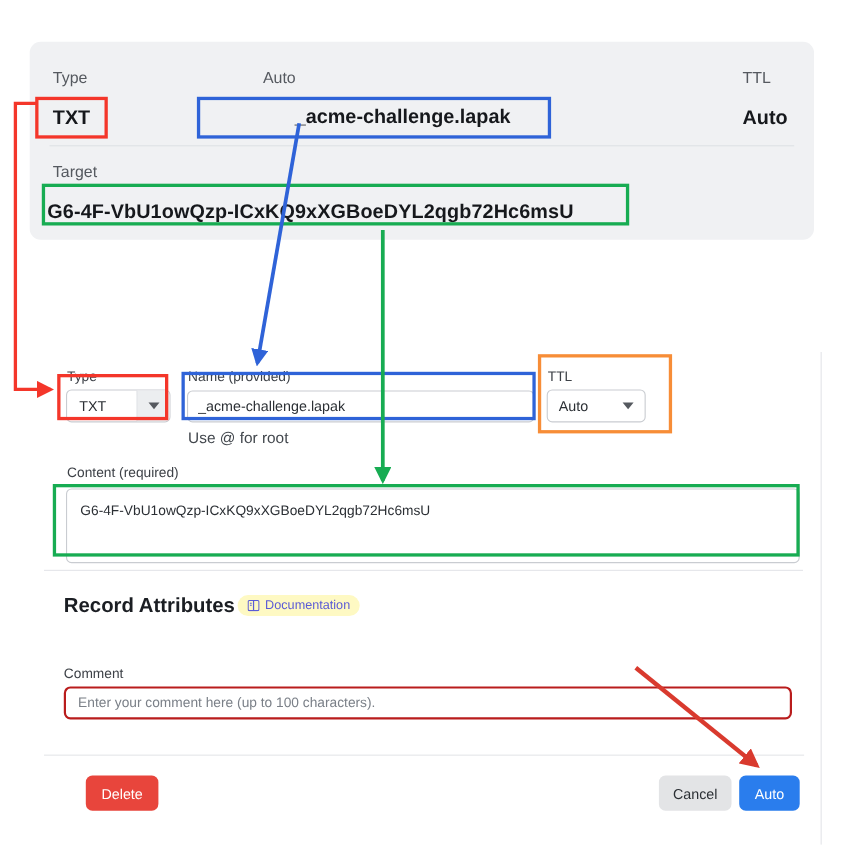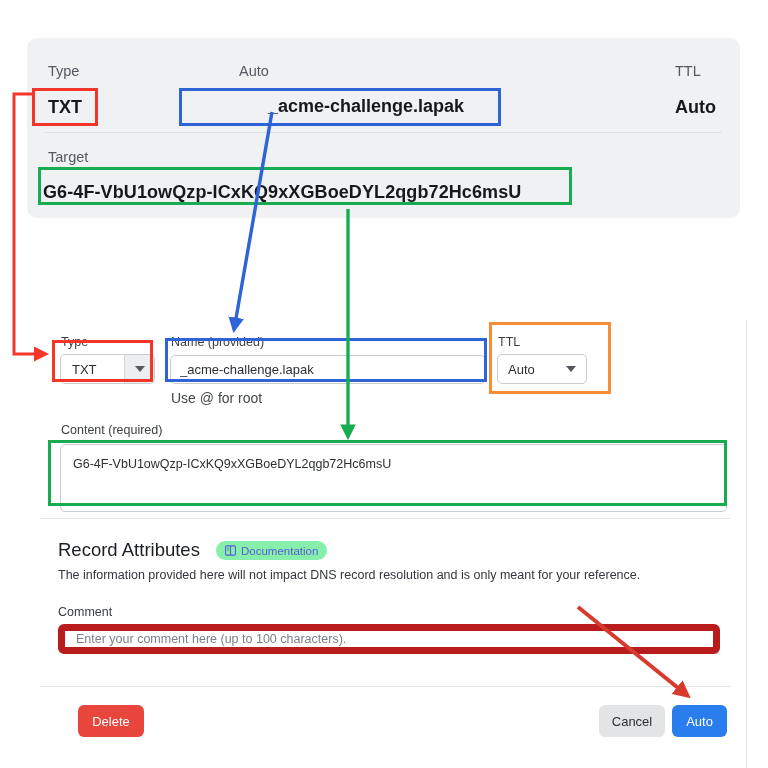--- a/index.html
+++ b/index.html
@@ -190,27 +190,27 @@
     height: 1px;
     background: #e4e5e9;
   }
 
   
   .attr-title {
     position: absolute;
     left: 18px; top: 219px;
     font-size: 18.5px;
     color: #1b1e23;
-    font-weight: 400;
+    font-weight: 700;
   }
   .doc-badge {
     position: absolute;
     left: 176px; top: 221px;
     height: 19px;
-    background: #86efac;
+    background: #fef9c3;
     border-radius: 10px;
     display: flex;
     align-items: center;
     gap: 5px;
     padding: 0 9px;
     box-sizing: border-box;
   }
   .doc-badge .badge-text {
     font-size: 11.5px;
     color: #5b5bd6;
@@ -225,21 +225,21 @@
     color: #33373d;
     white-space: nowrap;
   }
 
   .lbl-comment { left: 18px; top: 285px; }
   .input-comment {
     position: absolute;
     left: 18px; top: 304px;
     width: 662px; height: 30px;
     background: #ffffff;
-    border: 7px solid #b91c1c;
+    border: 2px solid #b91c1c;
     border-radius: 6px;
     box-sizing: border-box;
     font-family: "Liberation Sans", sans-serif;
     font-size: 12.5px;
     color: #2b2f34;
     padding: 0 11px;
     outline: none;
   }
   .input-comment::placeholder { color: #7b8088; }
 
@@ -356,21 +356,20 @@
         <svg class="book-icon" width="11" height="11" viewBox="0 0 12 12">
           <rect x="0.6" y="1" width="10.8" height="10" rx="1.3" fill="none" stroke="#5b5bd6" stroke-width="1.2"></rect>
           <line x1="6" y1="1" x2="6" y2="11" stroke="#5b5bd6" stroke-width="1.2"></line>
           <line x1="2.4" y1="3.6" x2="4.2" y2="3.6" stroke="#5b5bd6" stroke-width="1"></line>
           <line x1="2.4" y1="5.6" x2="4.2" y2="5.6" stroke="#5b5bd6" stroke-width="1"></line>
         </svg>
       </span>
       <span class="badge-text">Documentation</span>
     </div>
 
-    <div class="attr-desc">The information provided here will not impact DNS record resolution and is only meant for your reference.</div>
 
     <div class="field-label lbl-comment">Comment</div>
     <input class="input-comment" type="text" placeholder="Enter your comment here (up to 100 characters)." style="">
 
     <div class="footer-divider"></div>
 
     <button class="btn btn-delete">Delete</button>
     <button class="btn btn-cancel">Cancel</button>
     <button class="btn btn-save">Auto</button>
   </div>

